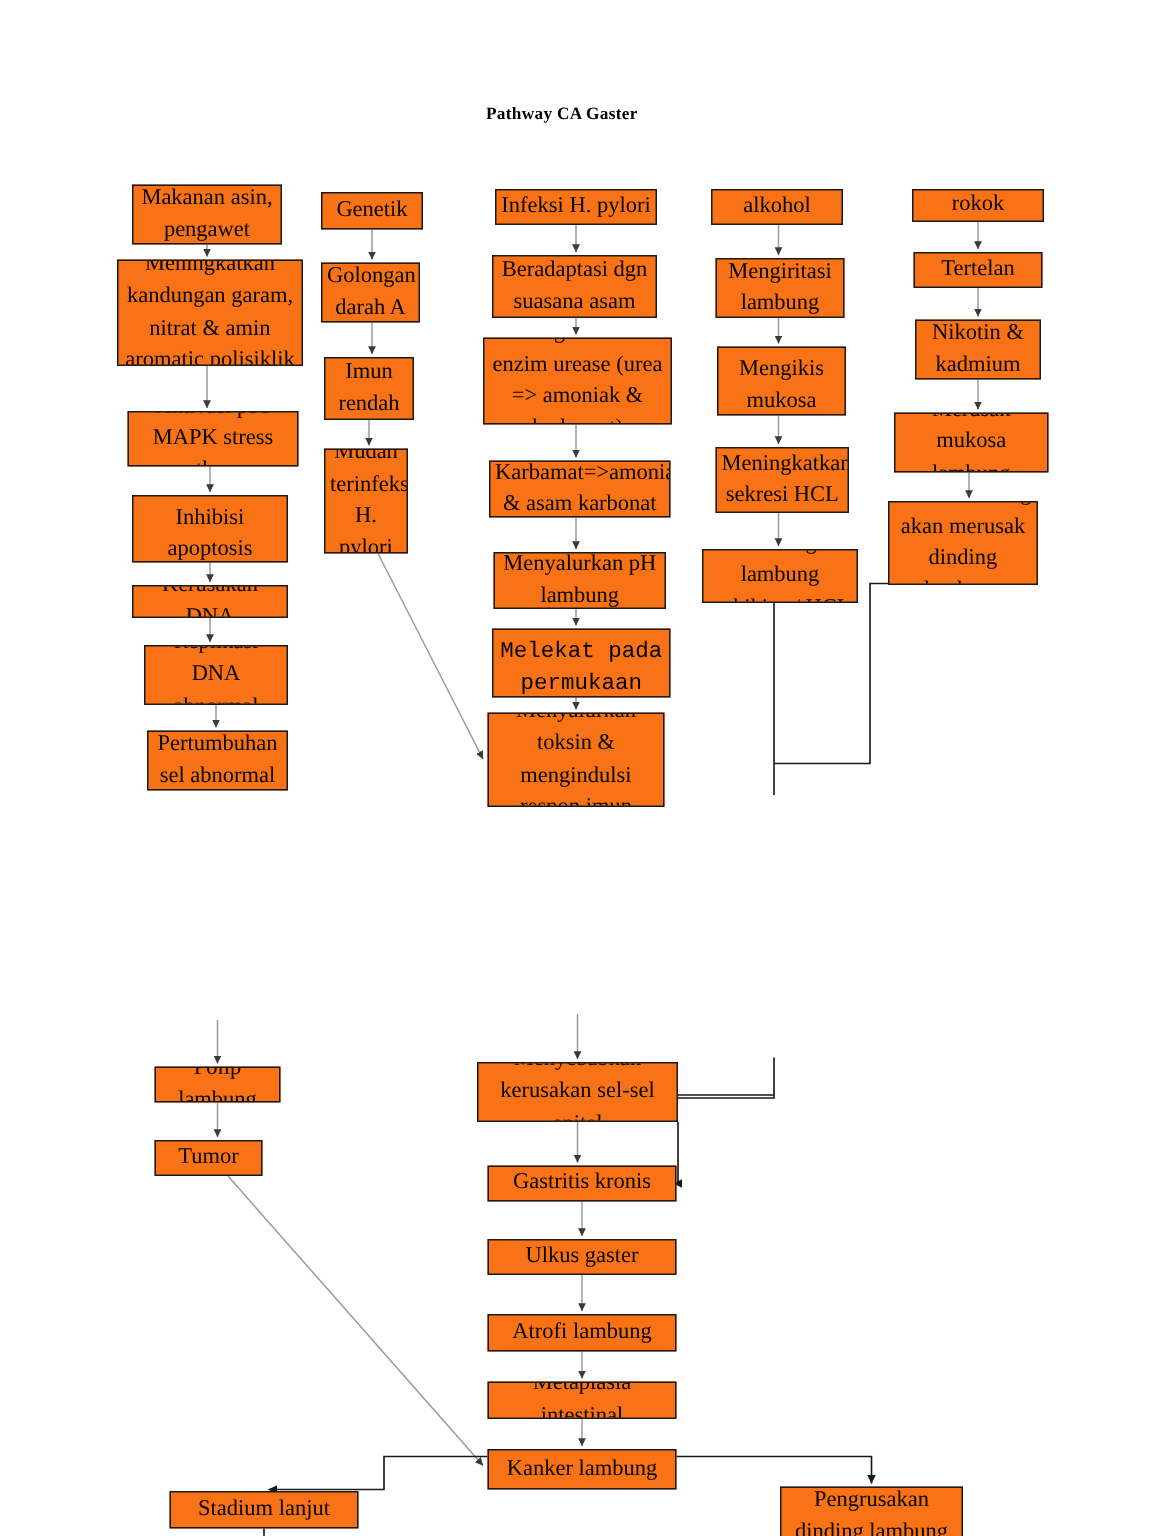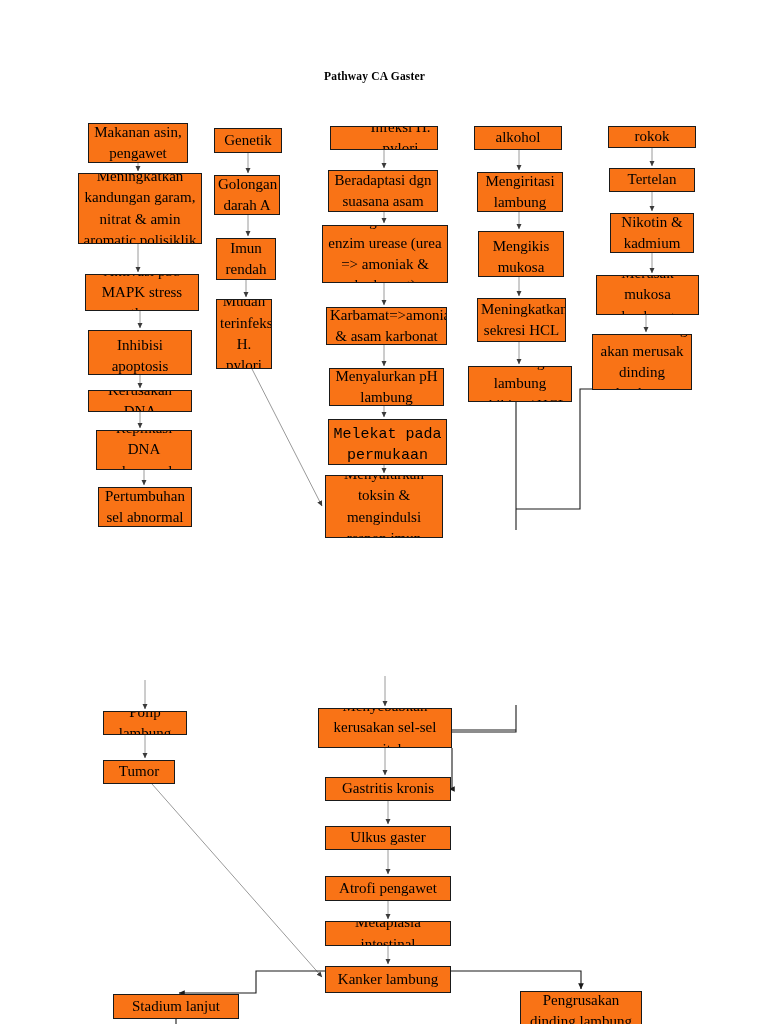--- a/index.html
+++ b/index.html
@@ -149,21 +149,21 @@
       </div>
       <div class="node" style="left: 214px; top: 175px; width: 66px; height: 40px;">
         <span class="txt">Golongan darah A</span>
       </div>
       <div class="node" style="left: 216px; top: 238px; width: 60px; height: 42px;">
         <span class="txt">Imun rendah</span>
       </div>
       <div class="node" style="left: 216px; top: 299px; width: 56px; height: 70px;">
         <span class="txt">Mudah terinfeksi H. pylori</span>
       </div>
-      <div class="node" style="left: 330px; top: 126px; width: 108px; height: 24px; padding-left: 36px;">
+      <div class="node" style="left: 330px; top: 126px; width: 108px; height: 24px;">
         <span class="txt">Infeksi H. pylori</span>
       </div>
       <div class="node" style="left: 328px; top: 170px; width: 110px; height: 42px;">
         <span class="txt">Beradaptasi dgn suasana asam</span>
       </div>
       <div class="node" style="left: 322px; top: 225px; width: 126px; height: 58px;">
         <span class="txt">Mengeluarkan enzim urease (urea =&gt; amoniak &amp;  karbamat)</span>
       </div>
       <div class="node" style="left: 326px; top: 307px; width: 121px; height: 38px;">
         <span class="txt">Karbamat=&gt;amoniak &amp; asam karbonat</span>
@@ -216,21 +216,21 @@
       <div class="node" style="left: 318px; top: 708px; width: 134px; height: 40px;">
         <span class="txt">Menyebabkan kerusakan sel-sel epitel</span>
       </div>
       <div class="node" style="left: 325px; top: 777px; width: 126px; height: 24px;">
         <span class="txt">Gastritis kronis</span>
       </div>
       <div class="node" style="left: 325px; top: 826px; width: 126px; height: 24px;">
         <span class="txt">Ulkus gaster</span>
       </div>
       <div class="node" style="left: 325px; top: 876px; width: 126px; height: 25px;">
-        <span class="txt">Atrofi pengawet</span>
+        <span class="txt">Atrofi lambung</span>
       </div>
       <div class="node" style="left: 325px; top: 921px; width: 126px; height: 25px;">
         <span class="txt">Metaplasia intestinal</span>
       </div>
       <div class="node" style="left: 325px; top: 966px; width: 126px; height: 27px;">
         <span class="txt">Kanker lambung</span>
       </div>
       <div class="node" style="left: 113px; top: 994px; width: 126px; height: 25px;">
         <span class="txt">Stadium lanjut</span>
       </div>

